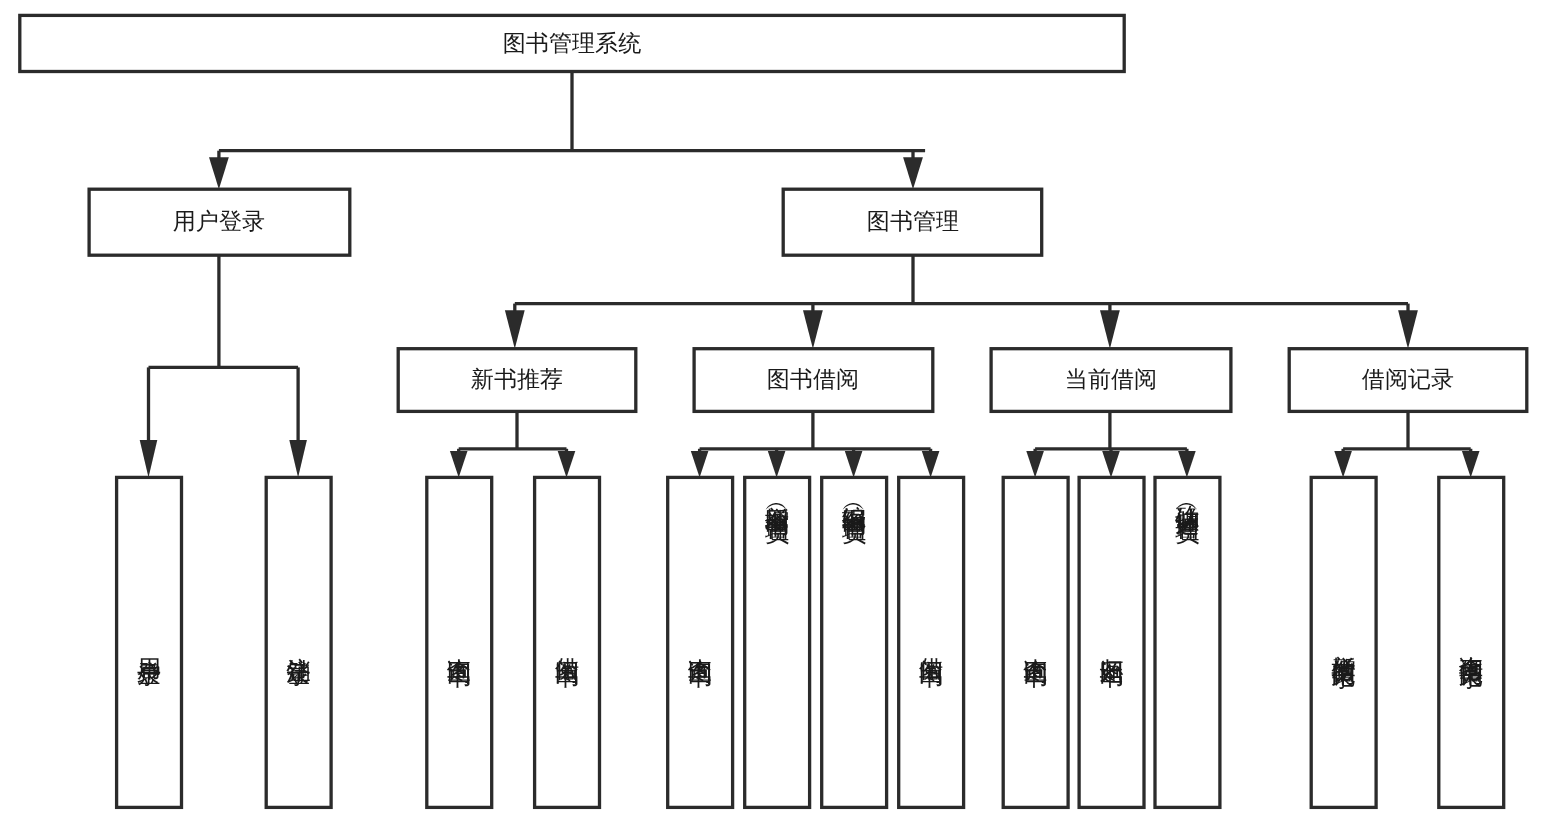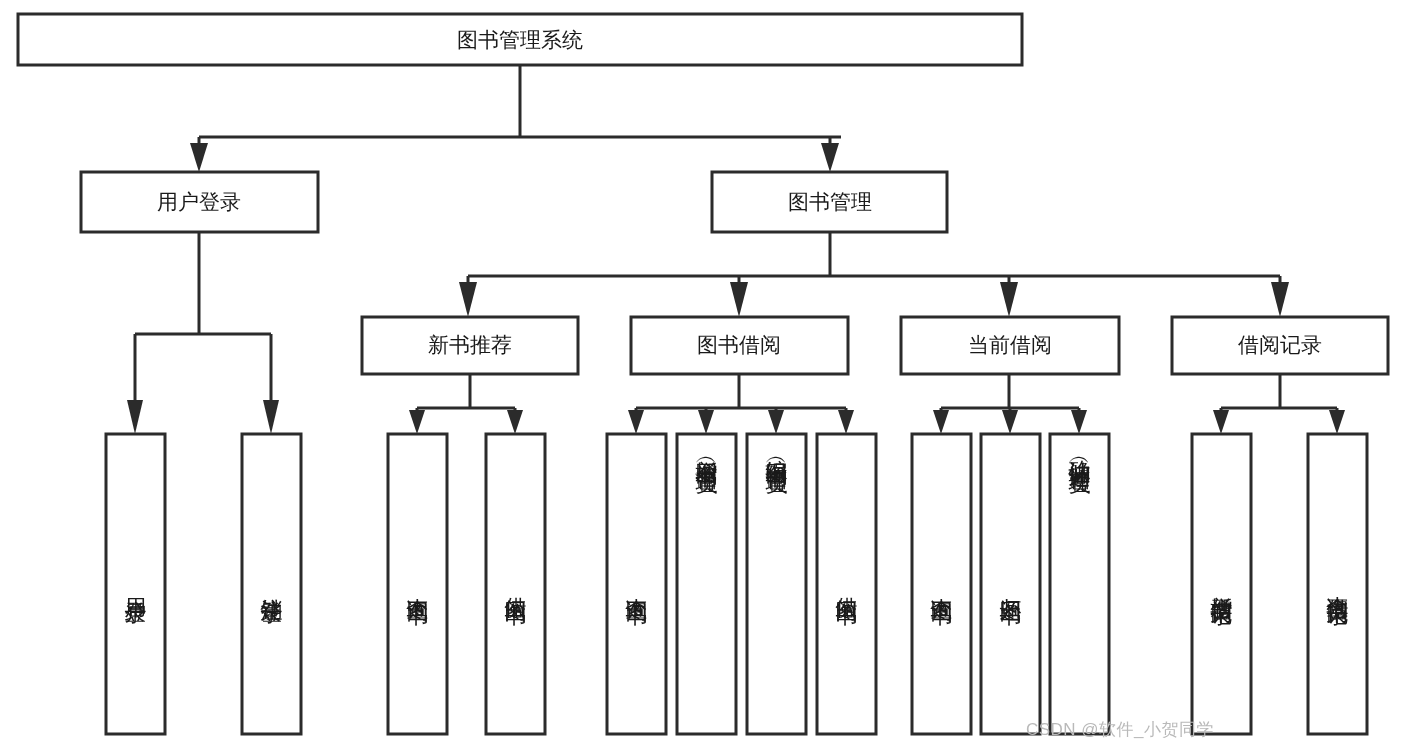--- a/index.html
+++ b/index.html
@@ -228,14 +228,13 @@
     <span class="vlabel" style="padding-top:8px;">确认归还（管理员）</span>
   </div>
 
   <div class="vlabel-wrap" style="left:1192px; top:434px; width:59px; height:300px;">
     <span class="vlabel">新增借阅记录</span>
   </div>
   <div class="vlabel-wrap" style="left:1308px; top:434px; width:59px; height:300px;">
     <span class="vlabel">查询借阅记录</span>
   </div>
 
-  <div class="watermark">CSDN @软件_小贺同学</div>
 </div>
 
 </body></html>

